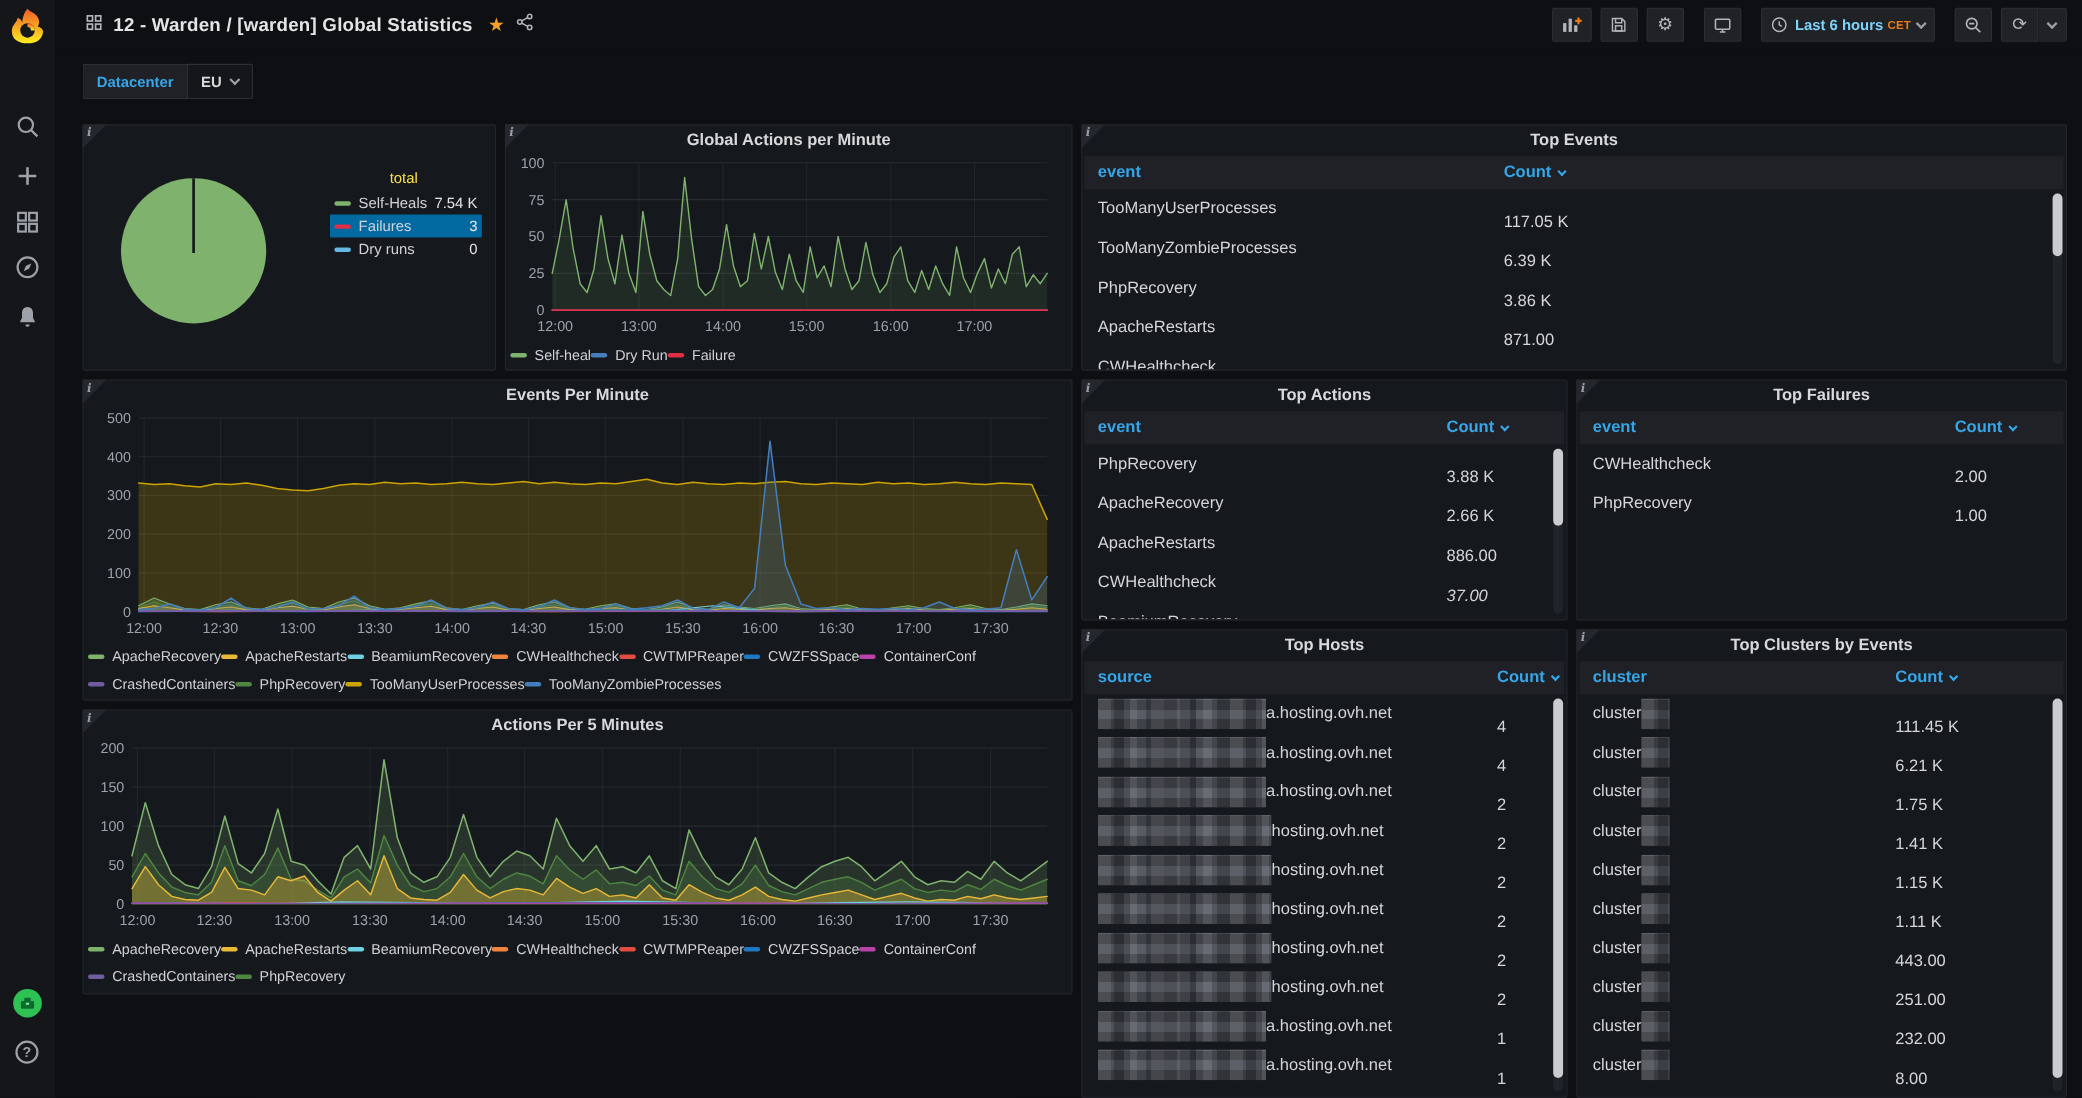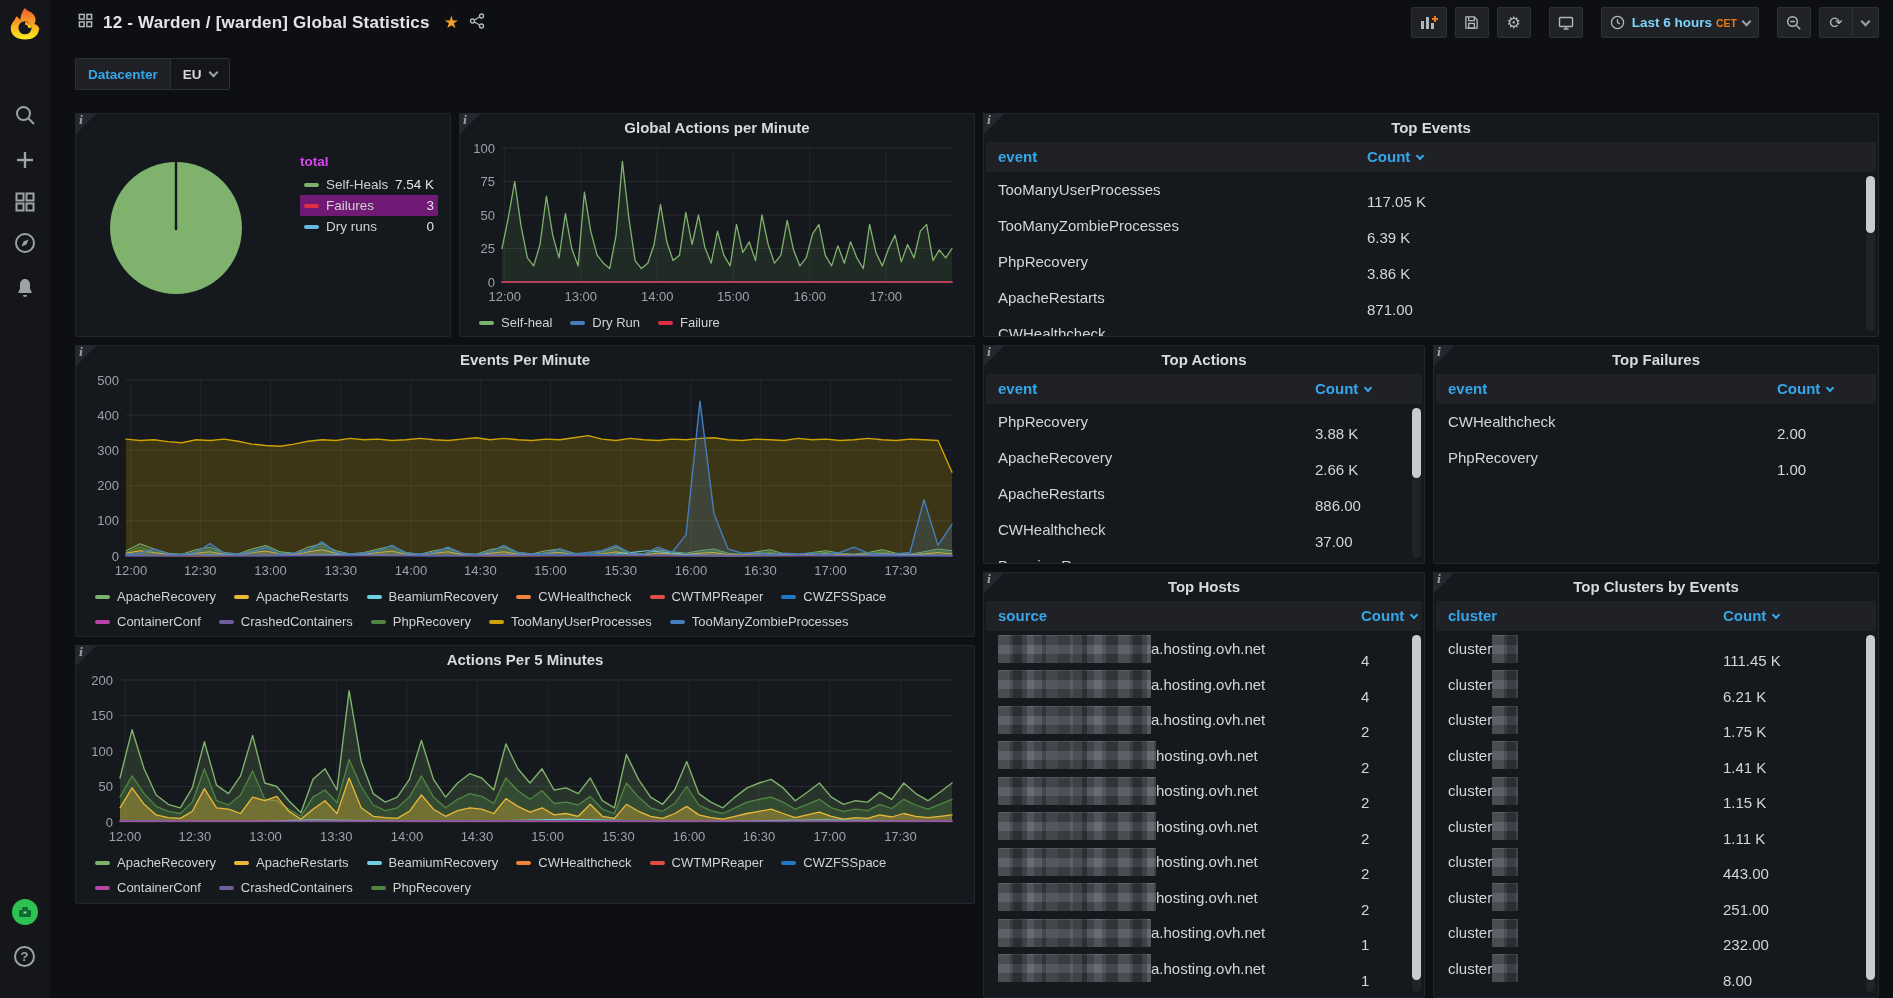--- a/index.html
+++ b/index.html
@@ -37,30 +37,30 @@
     font-size:13.5px;font-weight:600;display:flex;align-items:center;gap:8px;padding:0 12px;cursor:pointer}
   
   .panel{position:absolute;background:#15181d;border:1px solid #23262c;border-radius:2px}
   .p-title{position:absolute;top:0;left:0;right:0;height:26px;line-height:28px;text-align:center;
     color:#d8d9da;font-size:15px;font-weight:600;cursor:pointer}
   .corner{position:absolute;top:-1px;left:-1px;width:0;height:0;border-top:22px solid #24272d;
     border-right:22px solid transparent;z-index:3;cursor:pointer}
   .corner span{position:absolute;top:-21px;left:4px;font:italic 700 11px "DejaVu Serif",serif;color:#9aa0a6}
   
   .chart{position:absolute;left:4px;right:8px}
-  .legend{position:absolute;left:19px;right:10px;display:flex;flex-wrap:wrap;column-gap:18px;line-height:25px}
+  .legend{position:absolute;left:4px;right:10px;display:flex;flex-wrap:wrap;line-height:25px}
   .l-item{display:flex;align-items:center;gap:7px;cursor:pointer}
   .l-dash{width:15px;height:4px;border-radius:2px;display:inline-block}
   .l-txt{color:#d0d2d4;font-size:13px}
   
   .pie-svg{position:absolute;left:30px;top:44px}
   .hleg{position:absolute;right:12px;top:40px;width:138px;font-size:13.5px}
-  .hleg .hl-head{text-align:left;color:#d946ef;font-weight:700;height:20px;padding-right:4px}
+  .hleg .hl-head{text-align:center;color:#fde047;font-weight:400;height:20px;padding-right:4px}
   .hl-row{display:flex;align-items:center;height:21px;padding:0 4px;border-radius:1px}
-  .hl-row.hl-hi{background:#701a75}
+  .hl-row.hl-hi{background:#0369a1}
   .hl-row .l-dash{margin-right:7px}
   .hl-lab{color:#d0d2d4;flex:1;cursor:pointer}
   .hl-val{color:#e3e4e6}
   
   .table{position:absolute;left:0;right:0;top:26px;bottom:0;overflow:hidden}
   .t-head{position:relative;height:30px;line-height:30px;background:rgba(255,255,255,.045);margin:2px 2px 0 2px}
   .t-col1{color:#36a6e8;font-size:15px;font-weight:700;margin-left:12px;cursor:pointer}
   .t-col2{position:absolute;top:0;color:#36a6e8;font-size:15px;font-weight:700;cursor:pointer;
     display:flex;align-items:center;gap:7px;height:30px}
   .t-col2 .chev{border-color:#36a6e8;width:6px;height:6px}
@@ -479,21 +479,21 @@
         <div class="t-row" style="height: 36px; line-height: 36px;">
           <div class="t-c1" style="height: 36px;">
             <span>ApacheRestarts</span>
           </div>
           <div class="t-c2" style="left: 329px;">886.00</div>
         </div>
         <div class="t-row" style="height: 36px; line-height: 36px;">
           <div class="t-c1" style="height: 36px;">
             <span>CWHealthcheck</span>
           </div>
-          <div class="t-c2" style="left: 329px;">37.00</div>
+          <div class="t-c2" style="left: 329px; font-style: italic;">37.00</div>
         </div>
         <div class="t-row" style="height: 36px; line-height: 36px;">
           <div class="t-c1" style="height: 36px;">
             <span>BeamiumRecovery</span>
           </div>
           <div class="t-c2" style="left: 329px;">31.00</div>
         </div>
       </div>
       <div class="sbar">
         <div class="sthumb" style="top: 0px; height: 70px;"></div>

